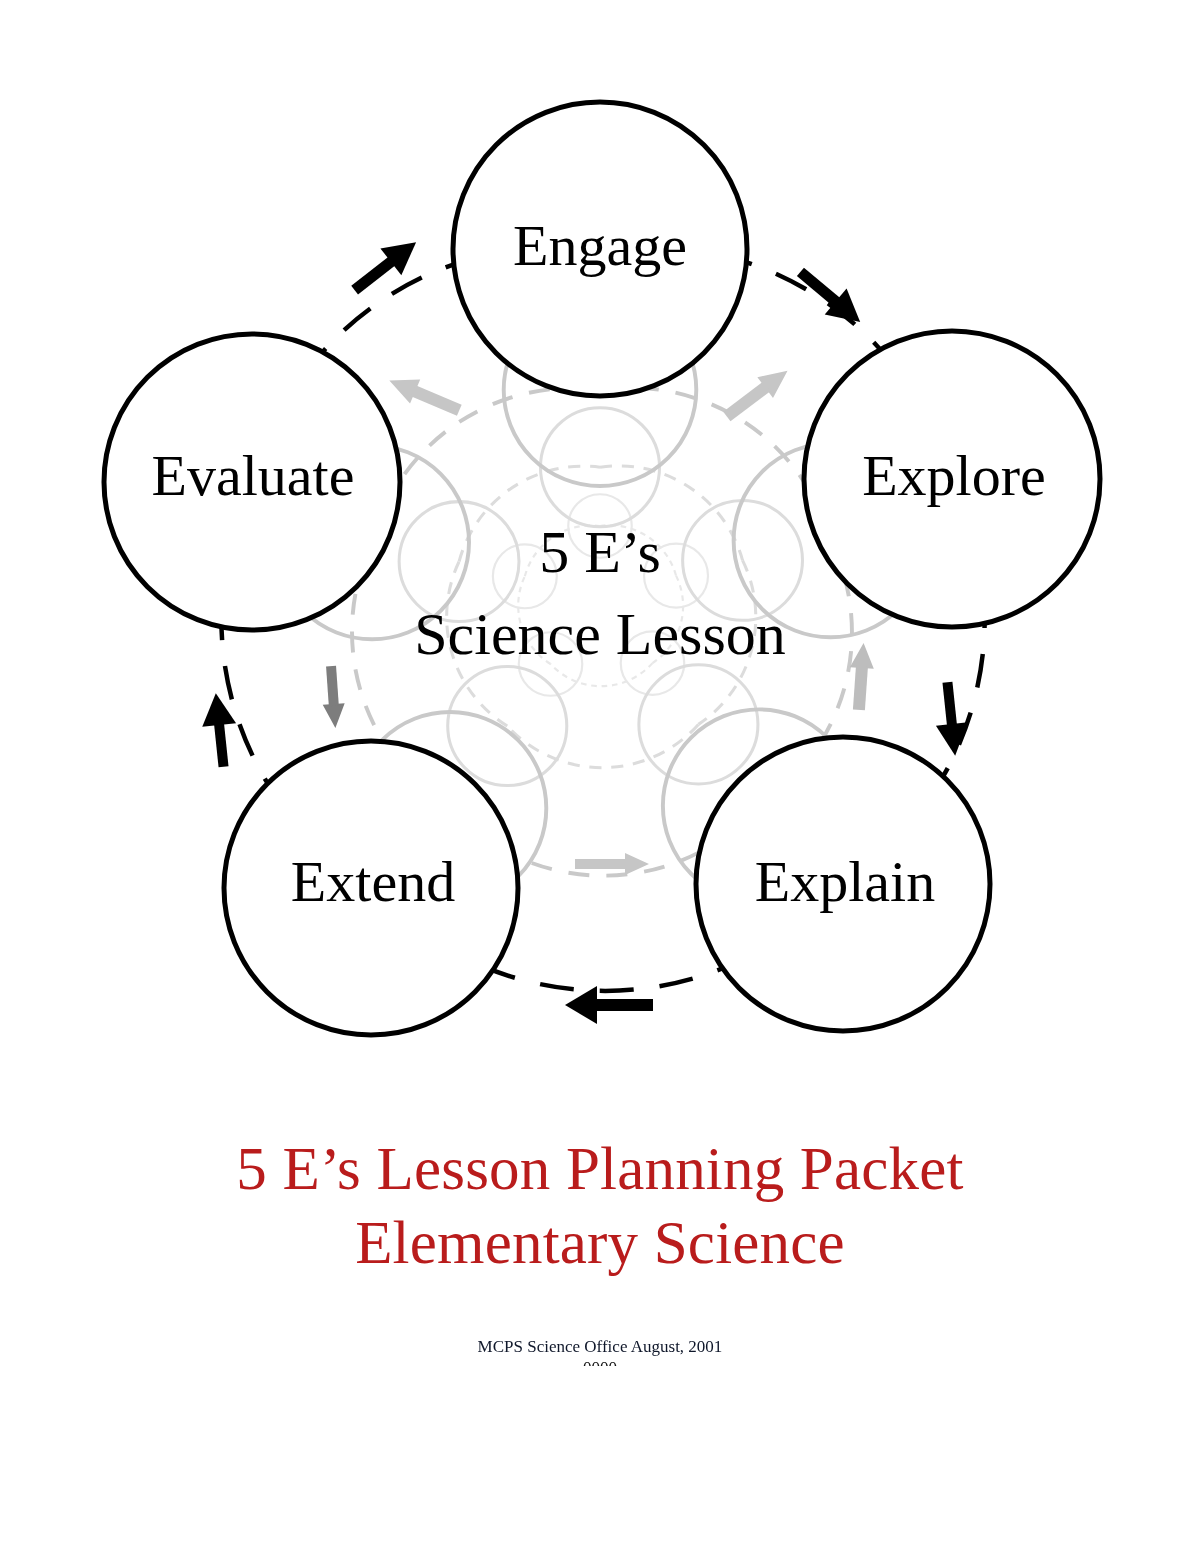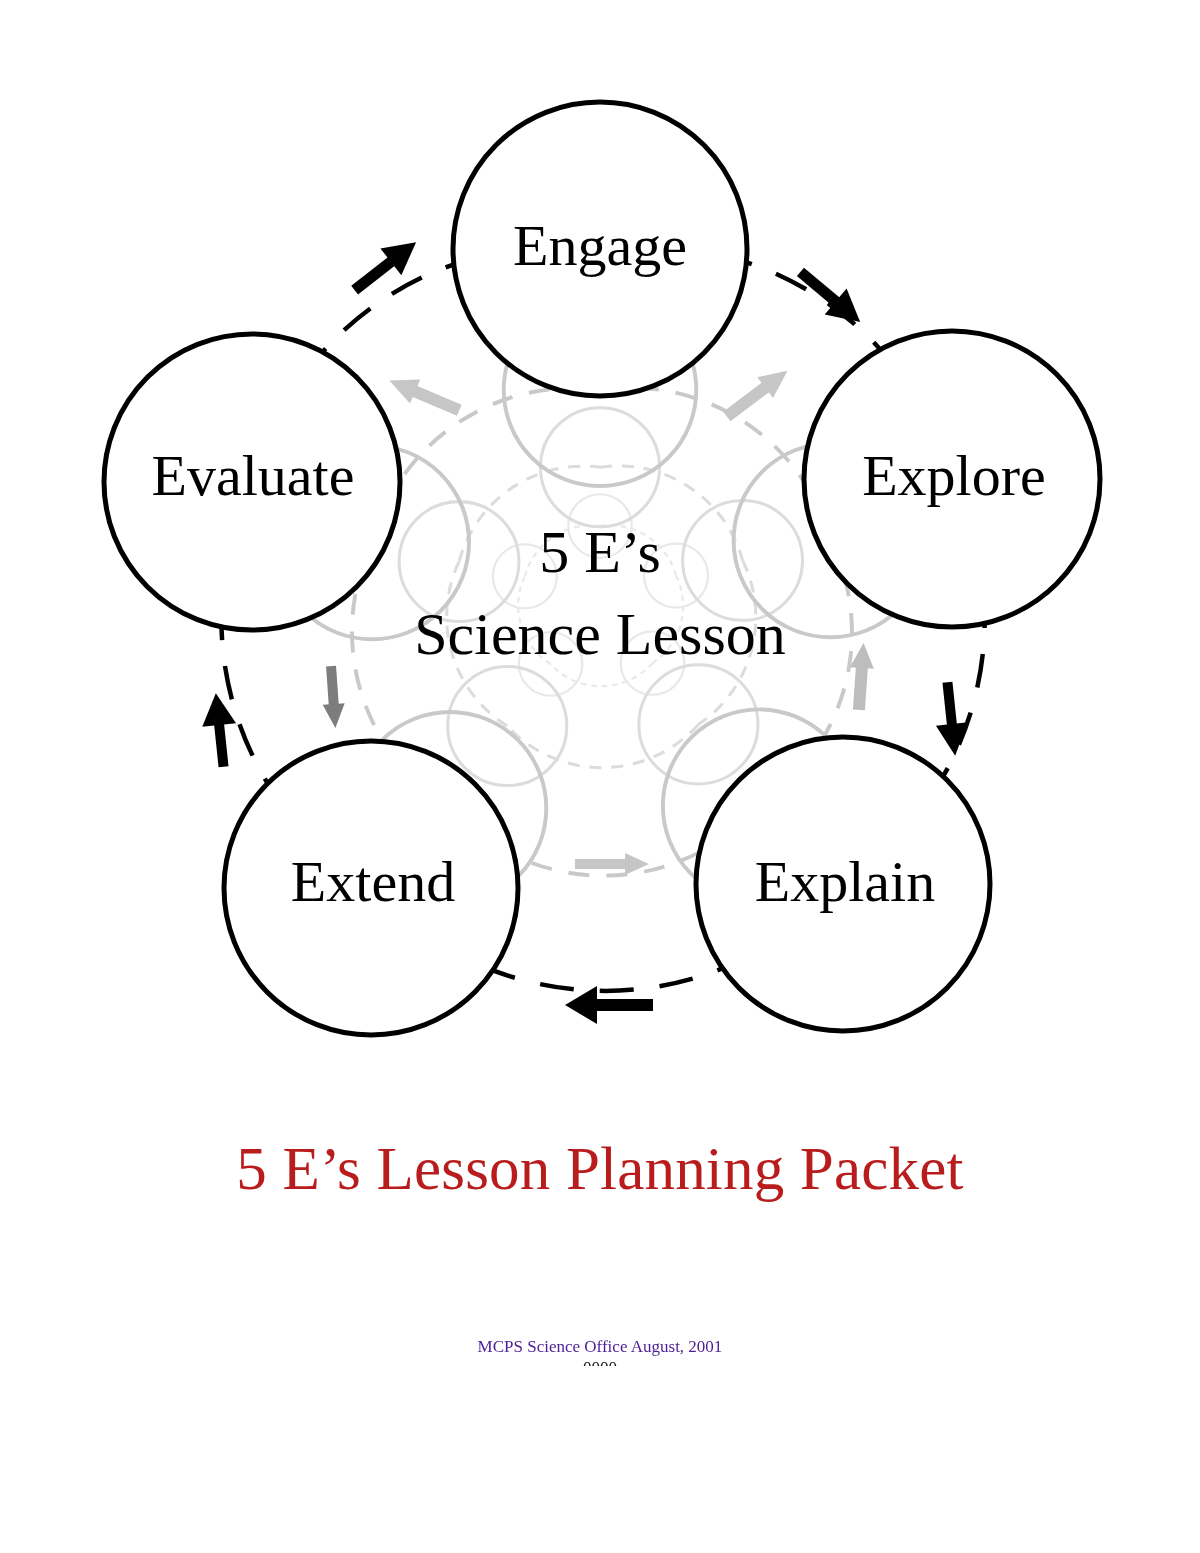--- a/index.html
+++ b/index.html
@@ -65,21 +65,21 @@
     position: absolute;
     left: 0;
     top: 1332px;
     width: 1200px;
     text-align: center;
   }
   .footer-line {
     font-family: "Liberation Serif", "DejaVu Serif", serif;
     font-size: 17px;
     line-height: 21px;
-    color: #4c1d95;
+    color: #0f172a;
   }
   .footer-clipped {
     height: 9px;
     overflow: hidden;
     line-height: 21px;
     font-size: 17px;
     color: #111111;
   }
 </style>
 </head>
@@ -206,20 +206,21 @@
         <g transform="translate(220,729) rotate(-96)">
           <rect x="-34" y="-5" width="48" height="10" fill="#000000"></rect>
           <path d="M 8 -17 L 40 0 L 8 17 Z" fill="#000000"></path>
         </g>
       </g>
     </svg>
   </div>
 
   <div id="title-block">
     <div class="title-line">5 E’s Lesson Planning Packet</div>
+    <div class="title-line">Elementary Science</div>
   </div>
 
   <div id="footer-block">
     <div class="footer-line">MCPS Science Office August, 2001</div>
     <div class="footer-clipped">0000</div>
   </div>
 
 </div>
 
 </body></html>

